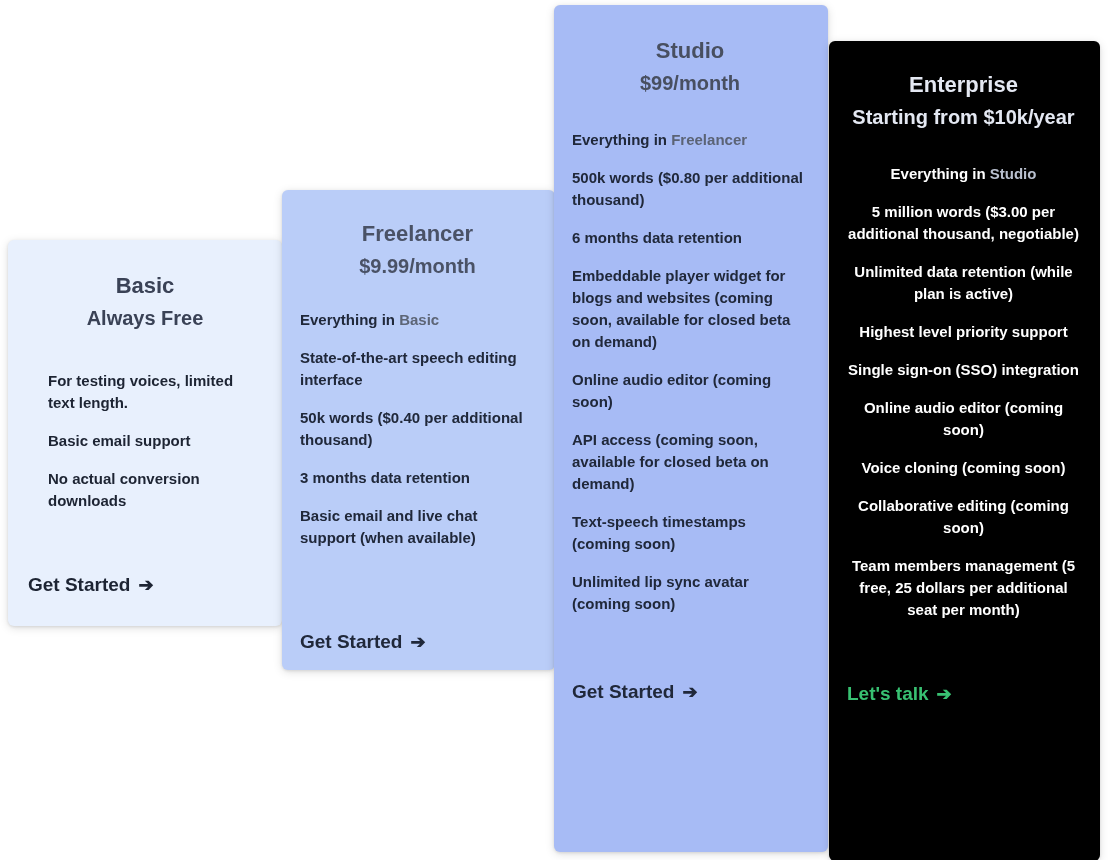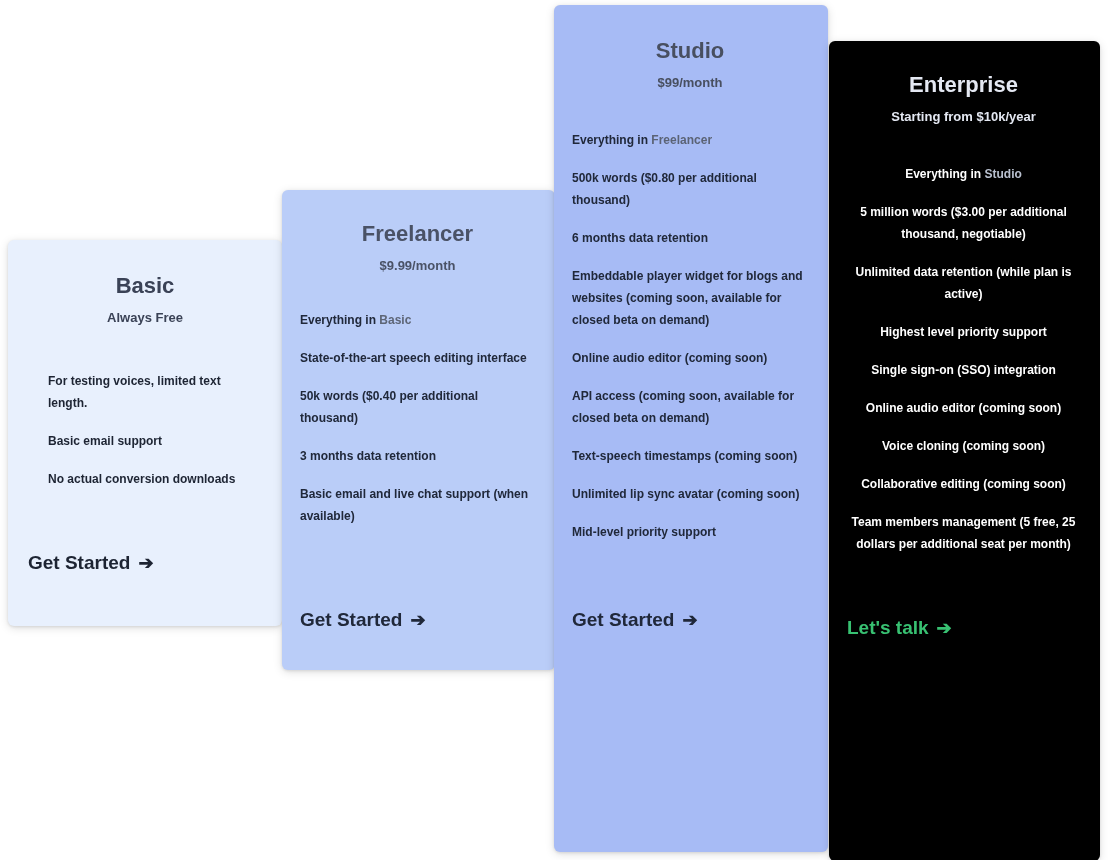--- a/index.html
+++ b/index.html
@@ -24,32 +24,32 @@
   .card-header {
     text-align: center;
   }
   .plan-title {
     font-size: 22px;
     font-weight: bold;
     line-height: 32px;
     margin: 0;
   }
   .plan-price {
-    font-size: 13px;
+    font-size: 20px;
     font-weight: bold;
     line-height: 32px;
     margin: 0;
   }
   .features {
     list-style: none;
     margin: 0;
     padding: 0;
   }
   .features li {
-    font-size: 12px;
+    font-size: 15px;
     font-weight: bold;
     line-height: 22px;
     margin: 0 0 16px 0;
   }
   .inherit-plan {
     font-weight: bold;
   }
   .cta {
     font-size: 19px;
     font-weight: bold;
@@ -154,21 +154,20 @@
     </div>
     <ul class="features">
       <li><span>Everything in </span><span class="inherit-plan">Freelancer</span></li>
       <li>500k words ($0.80 per additional thousand)</li>
       <li>6 months data retention</li>
       <li>Embeddable player widget for blogs and websites (coming soon, available for closed beta on demand)</li>
       <li>Online audio editor (coming soon)</li>
       <li>API access (coming soon, available for closed beta on demand)</li>
       <li>Text-speech timestamps (coming soon)</li>
       <li>Unlimited lip sync avatar (coming soon)</li>
-      <li>Mid-level priority support</li>
     </ul>
     <a class="cta" href="#"><span>Get Started</span><span class="arrow">➔</span></a>
   </div>
 
   <div class="card" id="card-enterprise">
     <div class="card-header">
       <div class="plan-title">Enterprise</div>
       <div class="plan-price">Starting from $10k/year</div>
     </div>
     <ul class="features">

